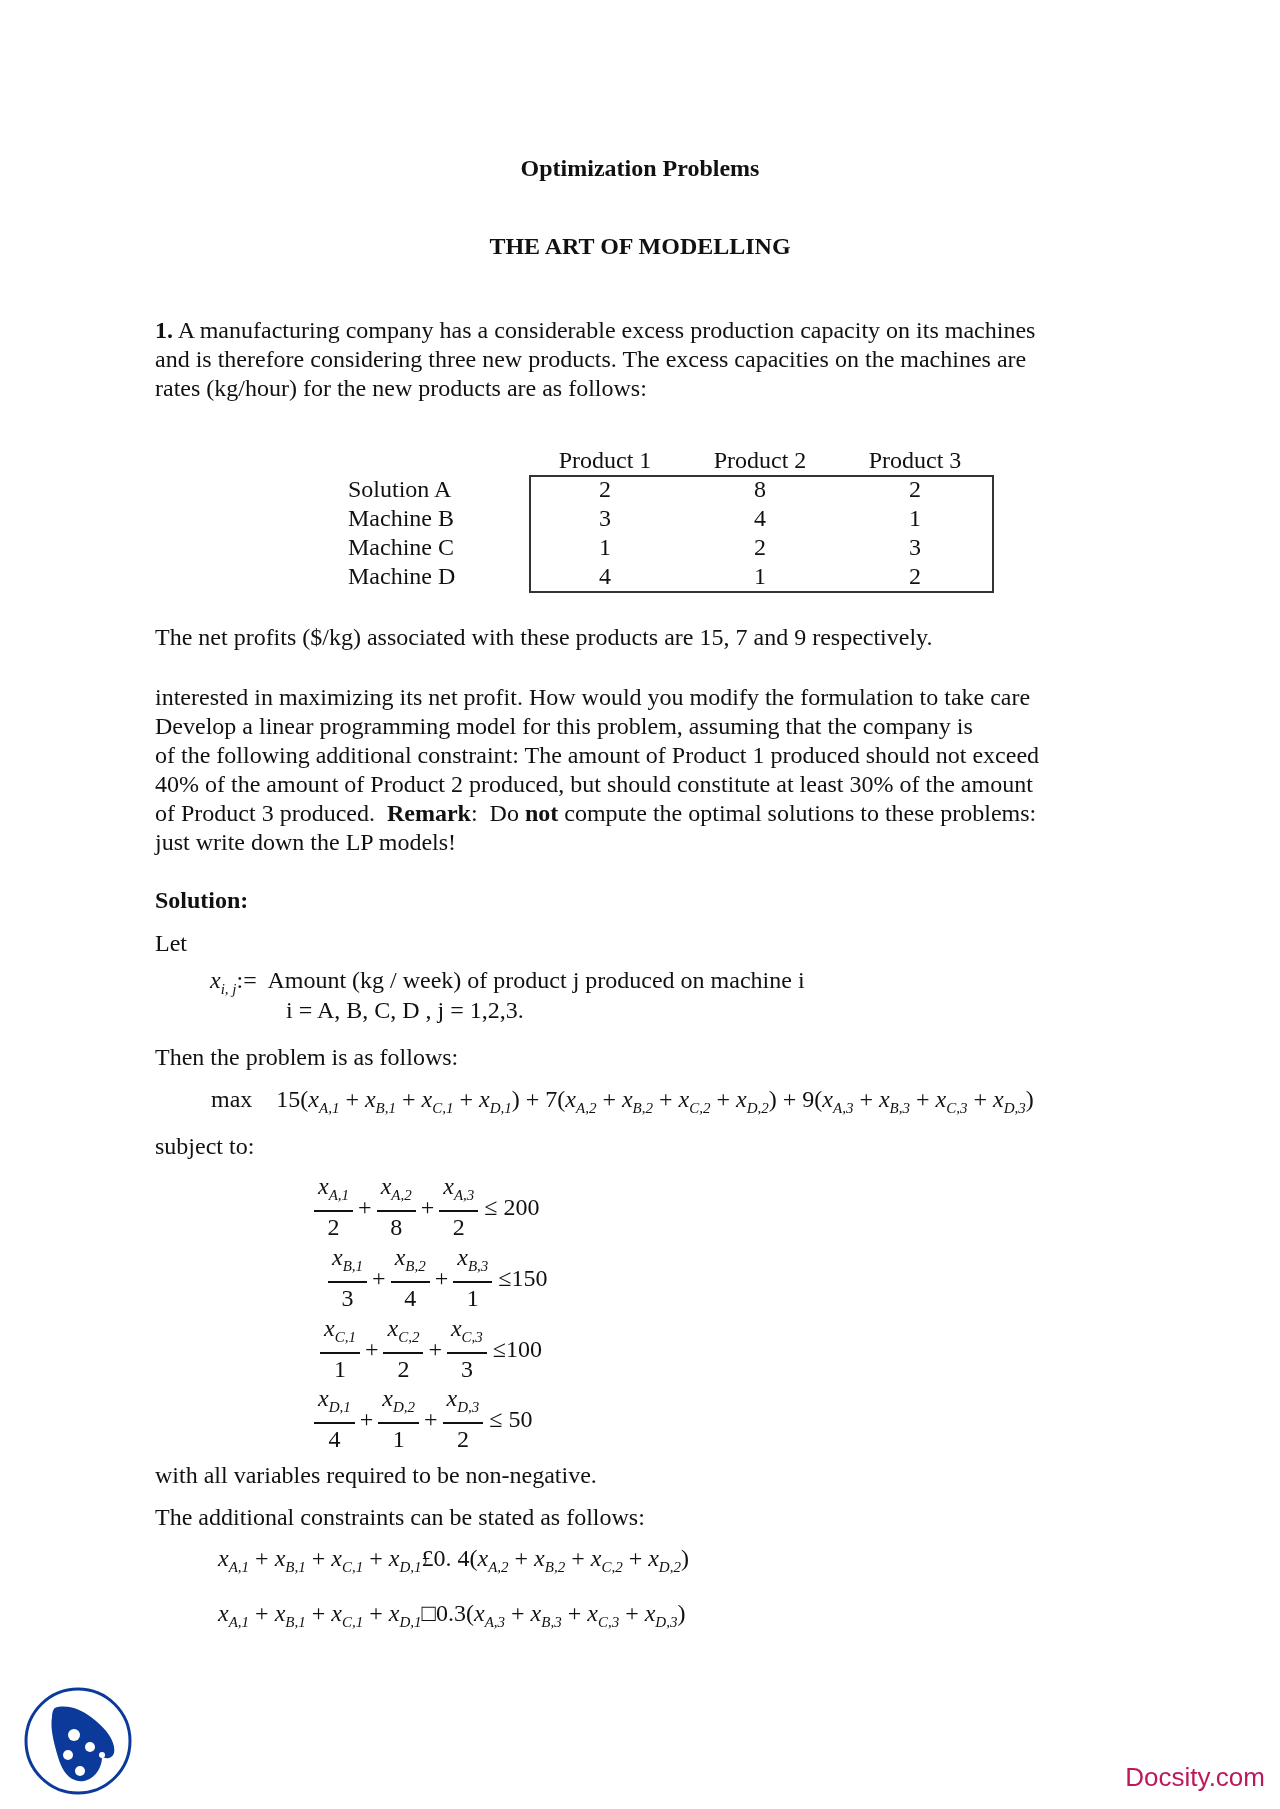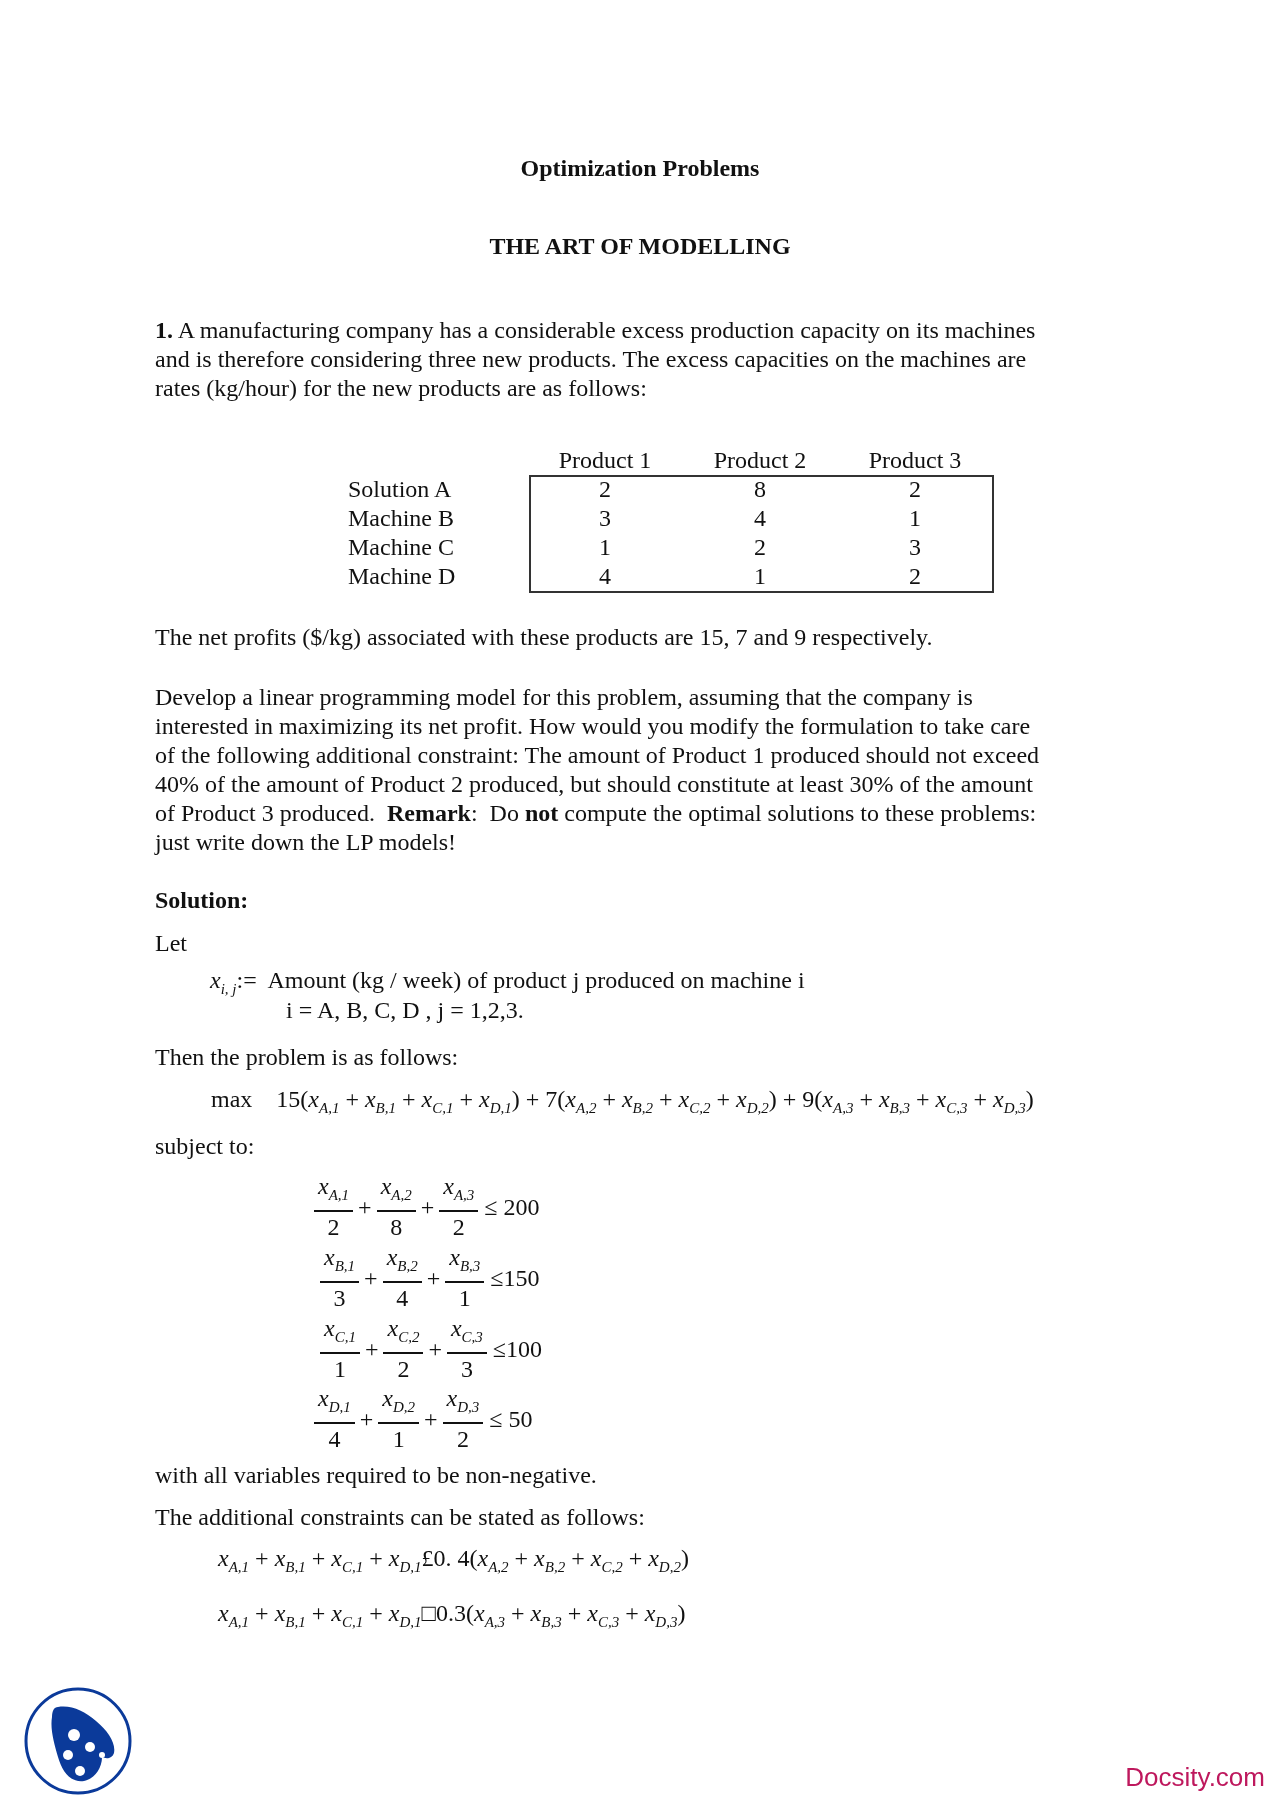--- a/index.html
+++ b/index.html
@@ -64,22 +64,22 @@
 
   <div class="abs mlabel" style="top:563px;">Machine D</div>
   <div class="abs cell" style="left:530px; top:563px;">4</div>
   <div class="abs cell" style="left:685px; top:563px;">1</div>
   <div class="abs cell" style="left:840px; top:563px;">2</div>
 </div>
 
 <div class="abs line" style="left:155px; top:624px;">The net profits ($/kg) associated with these products are 15, 7 and 9 respectively.</div>
 
 <div class="abs para" style="top:683px;">
+  <div>interested in maximizing its net profit.  How would you modify the formulation to take care</div>
   <div>Develop a linear programming model for this problem, assuming that the company is</div>
-  <div>interested in maximizing its net profit.  How would you modify the formulation to take care</div>
   <div>of the following additional constraint: The amount of Product 1 produced should not exceed</div>
   <div>40% of the amount of Product 2 produced, but should constitute at least 30% of the amount</div>
   <div><span style="white-space:pre;">of Product 3 produced.  </span><b>Remark</b><span style="white-space:pre;">:  Do </span><b>not</b><span> compute the optimal solutions to these problems:</span></div>
   <div class="last">just write down the LP models!</div>
 </div>
 
 <div class="abs line" style="left:155px; top:887px; font-weight:bold;">Solution:</div>
 <div class="abs line" style="left:155px; top:930px;">Let</div>
 
 <div class="abs math" style="left:210px; top:967px;">
@@ -93,21 +93,21 @@
 <div class="abs math" style="left:211px; top:1086px;">
   <span>max</span>&nbsp;&nbsp;&nbsp;
   <span>15</span>(<span class="v">x</span><span class="sub">A,1</span> + <span class="v">x</span><span class="sub">B,1</span> + <span class="v">x</span><span class="sub">C,1</span> + <span class="v">x</span><span class="sub">D,1</span>) + <span>7</span>(<span class="v">x</span><span class="sub">A,2</span> + <span class="v">x</span><span class="sub">B,2</span> + <span class="v">x</span><span class="sub">C,2</span> + <span class="v">x</span><span class="sub">D,2</span>) + <span>9</span>(<span class="v">x</span><span class="sub">A,3</span> + <span class="v">x</span><span class="sub">B,3</span> + <span class="v">x</span><span class="sub">C,3</span> + <span class="v">x</span><span class="sub">D,3</span>)
 </div>
 
 <div class="abs line" style="left:155px; top:1133px;">subject to:</div>
 
 <div class="abs math" style="left:312px; top:1172px;">
   <span class="frac"><span class="num"><span class="v">x</span><span class="sub">A,1</span></span><span class="den">2</span></span><span class="op">+</span><span class="frac"><span class="num"><span class="v">x</span><span class="sub">A,2</span></span><span class="den">8</span></span><span class="op">+</span><span class="frac"><span class="num"><span class="v">x</span><span class="sub">A,3</span></span><span class="den">2</span></span><span class="rhs">≤ 200</span>
 </div>
-<div class="abs math" style="left:318px; top:1243px;">
+<div class="abs math" style="left:326px; top:1243px;">
   <span class="frac"><span class="num"><span class="v">x</span><span class="sub">B,1</span></span><span class="den">3</span></span><span class="op">+</span><span class="frac"><span class="num"><span class="v">x</span><span class="sub">B,2</span></span><span class="den">4</span></span><span class="op">+</span><span class="frac"><span class="num"><span class="v">x</span><span class="sub">B,3</span></span><span class="den">1</span></span><span class="rhs">≤150</span>
 </div>
 <div class="abs math" style="left:318px; top:1314px;">
   <span class="frac"><span class="num"><span class="v">x</span><span class="sub">C,1</span></span><span class="den">1</span></span><span class="op">+</span><span class="frac"><span class="num"><span class="v">x</span><span class="sub">C,2</span></span><span class="den">2</span></span><span class="op">+</span><span class="frac"><span class="num"><span class="v">x</span><span class="sub">C,3</span></span><span class="den">3</span></span><span class="rhs">≤100</span>
 </div>
 <div class="abs math" style="left:312px; top:1384px;">
   <span class="frac"><span class="num"><span class="v">x</span><span class="sub">D,1</span></span><span class="den">4</span></span><span class="op">+</span><span class="frac"><span class="num"><span class="v">x</span><span class="sub">D,2</span></span><span class="den">1</span></span><span class="op">+</span><span class="frac"><span class="num"><span class="v">x</span><span class="sub">D,3</span></span><span class="den">2</span></span><span class="rhs">≤ 50</span>
 </div>
 
 <div class="abs line" style="left:155px; top:1462px;">with all variables required to be non-negative.</div>

